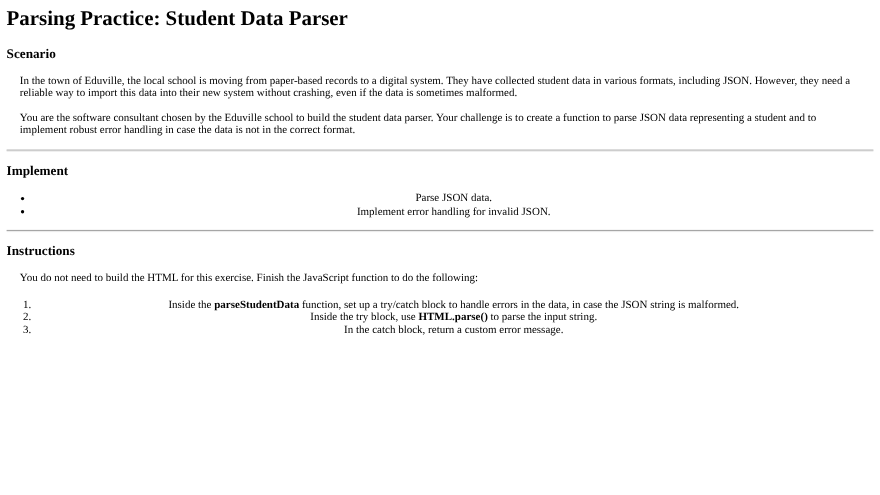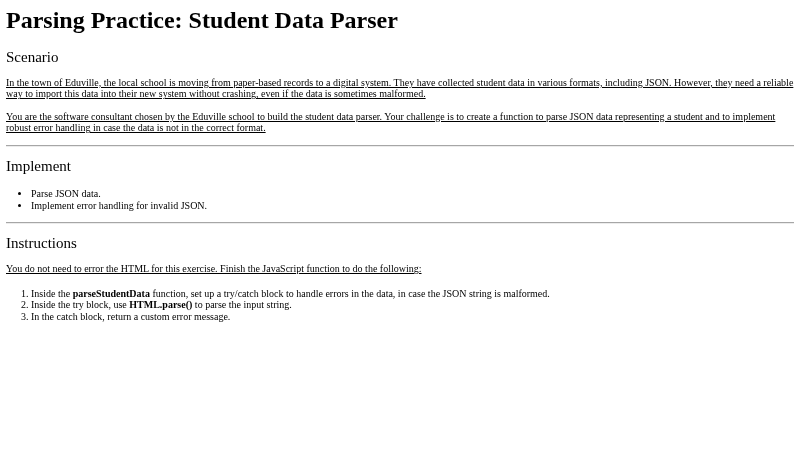--- a/index.html
+++ b/index.html
@@ -11,41 +11,41 @@
     width: 800px;
     height: 450px;
     box-sizing: border-box;
     padding: 5px 6px;
     font-family: "Liberation Serif", "DejaVu Serif", serif;
     font-size: 10px;
     line-height: 1.15;
     overflow: hidden;
   }
   h1 {
-    font-size: 24px;
+    font-size: 19px;
     font-weight: bold;
     margin: 2px 0 14px 0;
     line-height: 1.15;
   }
   h2 {
-    font-size: 15px;
-    font-weight: normal;
+    font-size: 12px;
+    font-weight: bold;
     margin: 11px 0 8px 0;
     line-height: 1.15;
   }
   p {
-    margin: 11px 0;
-    text-decoration: underline;
+    margin: 11px 12px;
   }
   ul, ol {
     margin: 13px 0 11px 0;
     padding-left: 25px;
   }
   li {
     line-height: 1.15;
+    text-align: center;
   }
   hr {
     border: 0;
     border-top: 1px solid #a6a6a6;
     border-bottom: 1px solid #ececec;
     height: 0;
     margin: 10px 0;
   }
   strong { font-weight: bold; }
 </style>
@@ -69,21 +69,21 @@
     <ul>
       <li>Parse JSON data.</li>
       <li>Implement error handling for invalid JSON.</li>
     </ul>
   </section>
 
   <hr>
 
   <section>
     <h2>Instructions</h2>
-    <p>You do not need to error the HTML for this exercise. Finish the JavaScript function to do the following:</p>
+    <p>You do not need to build the HTML for this exercise. Finish the JavaScript function to do the following:</p>
     <ol>
       <li><span>Inside the </span><strong>parseStudentData</strong><span> function, set up a try/catch block to handle errors in the data, in case the JSON string is malformed.</span></li>
       <li><span>Inside the try block, use </span><strong>HTML.parse()</strong><span> to parse the input string.</span></li>
       <li><span>In the catch block, return a custom error message.</span><strong></strong><span></span></li>
     </ol>
   </section>
 
 </main>
 
 </body></html>

